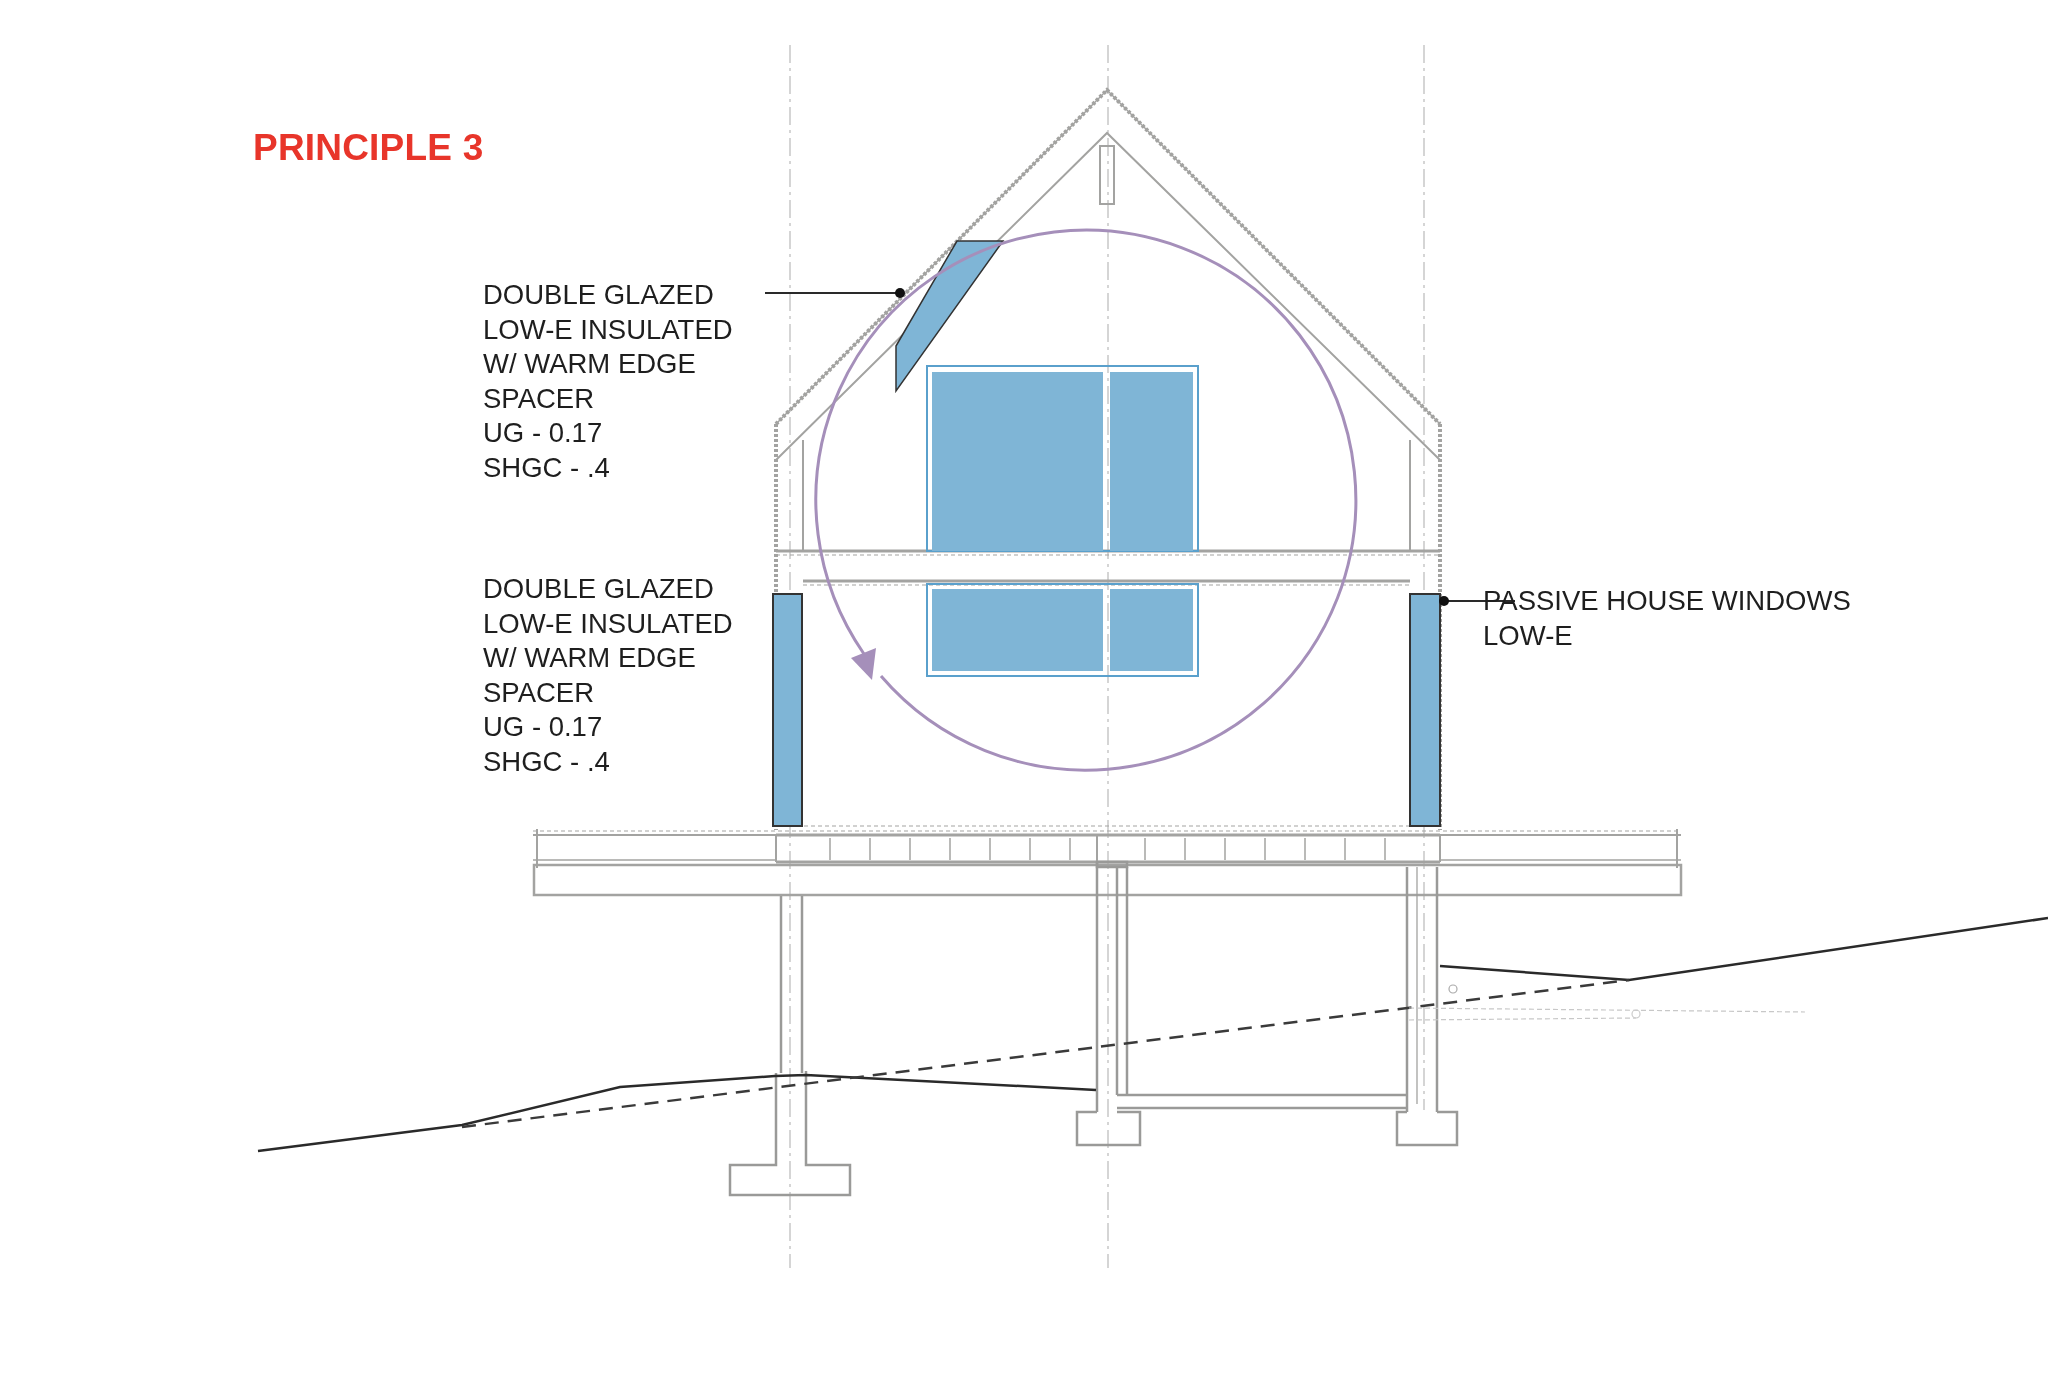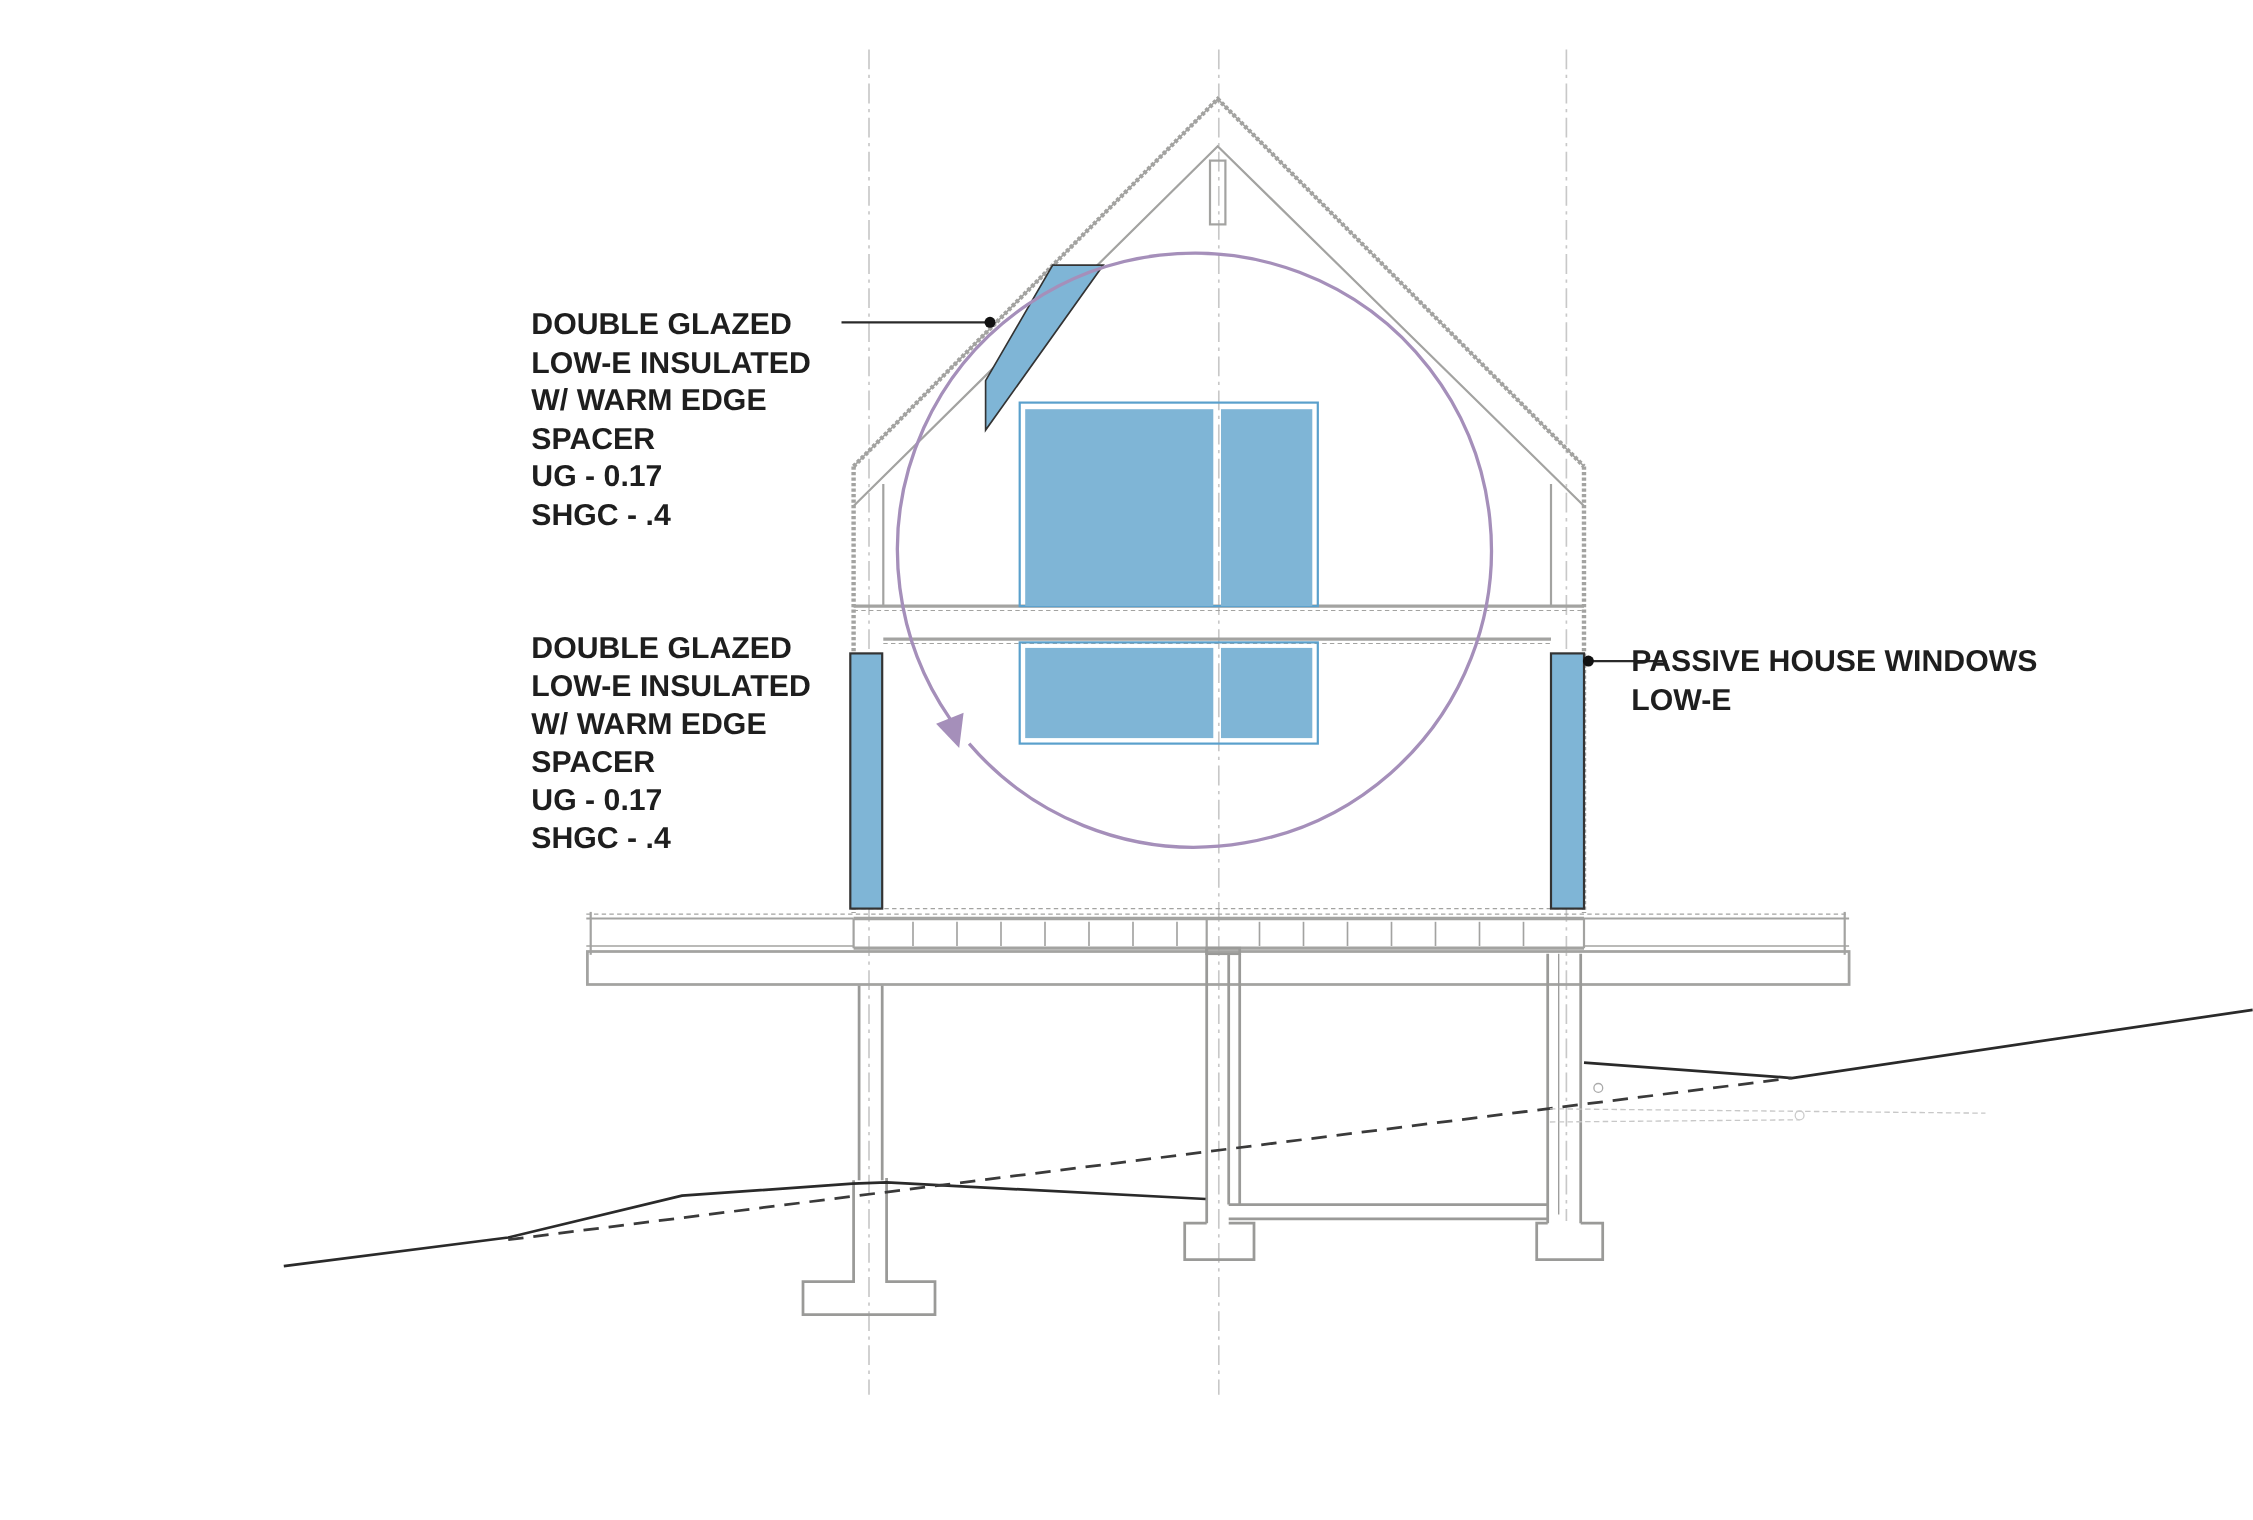--- a/index.html
+++ b/index.html
@@ -1,19 +1,19 @@
 <!DOCTYPE html>
 <html><head>
 <meta charset="utf-8">
 <style>
   html, body { margin: 0; padding: 0; background: #ffffff; }
   body { width: 2048px; height: 1382px; position: relative; overflow: hidden; font-family: "Liberation Sans", sans-serif; }
   #drawing { position: absolute; left: 0; top: 0; }
   .title { position: absolute; left: 253px; top: 126px; color: #e8352a; font-weight: bold; font-size: 37px; line-height: 43px; letter-spacing: 0.2px; }
-  .label { position: absolute; color: #1e1e1e; font-weight: bold; font-size: 27.5px; line-height: 34.5px; }
+  .label { position: absolute; color: #1e1e1e; font-weight: normal; font-size: 27.5px; line-height: 34.5px; }
   .label div { white-space: nowrap; }
   #label-roof { left: 483px; top: 278px; }
   #label-wall { left: 483px; top: 572px; }
   #label-passive { left: 1483px; top: 584px; }
 </style>
 </head>
 <body>
 
 <svg id="drawing" width="2048" height="1382" viewBox="0 0 2048 1382" xmlns="http://www.w3.org/2000/svg">
 
@@ -123,20 +123,21 @@
 
   <g>
     <line x1="765" y1="293" x2="899" y2="293" stroke="#2a2a2a" stroke-width="2"></line>
     <circle cx="900" cy="293" r="5" fill="#111"></circle>
     <line x1="1444" y1="601" x2="1515" y2="601" stroke="#2a2a2a" stroke-width="2"></line>
     <circle cx="1444" cy="601" r="5" fill="#111"></circle>
   </g>
 </svg>
 
 <div class="title">
+  <div>PRINCIPLE 3</div>
 </div>
 
 <div class="label" id="label-roof">
   <div>DOUBLE GLAZED</div>
   <div>LOW-E INSULATED</div>
   <div>W/ WARM EDGE</div>
   <div>SPACER</div>
   <div>UG - 0.17</div>
   <div>SHGC - .4</div>
 </div>

